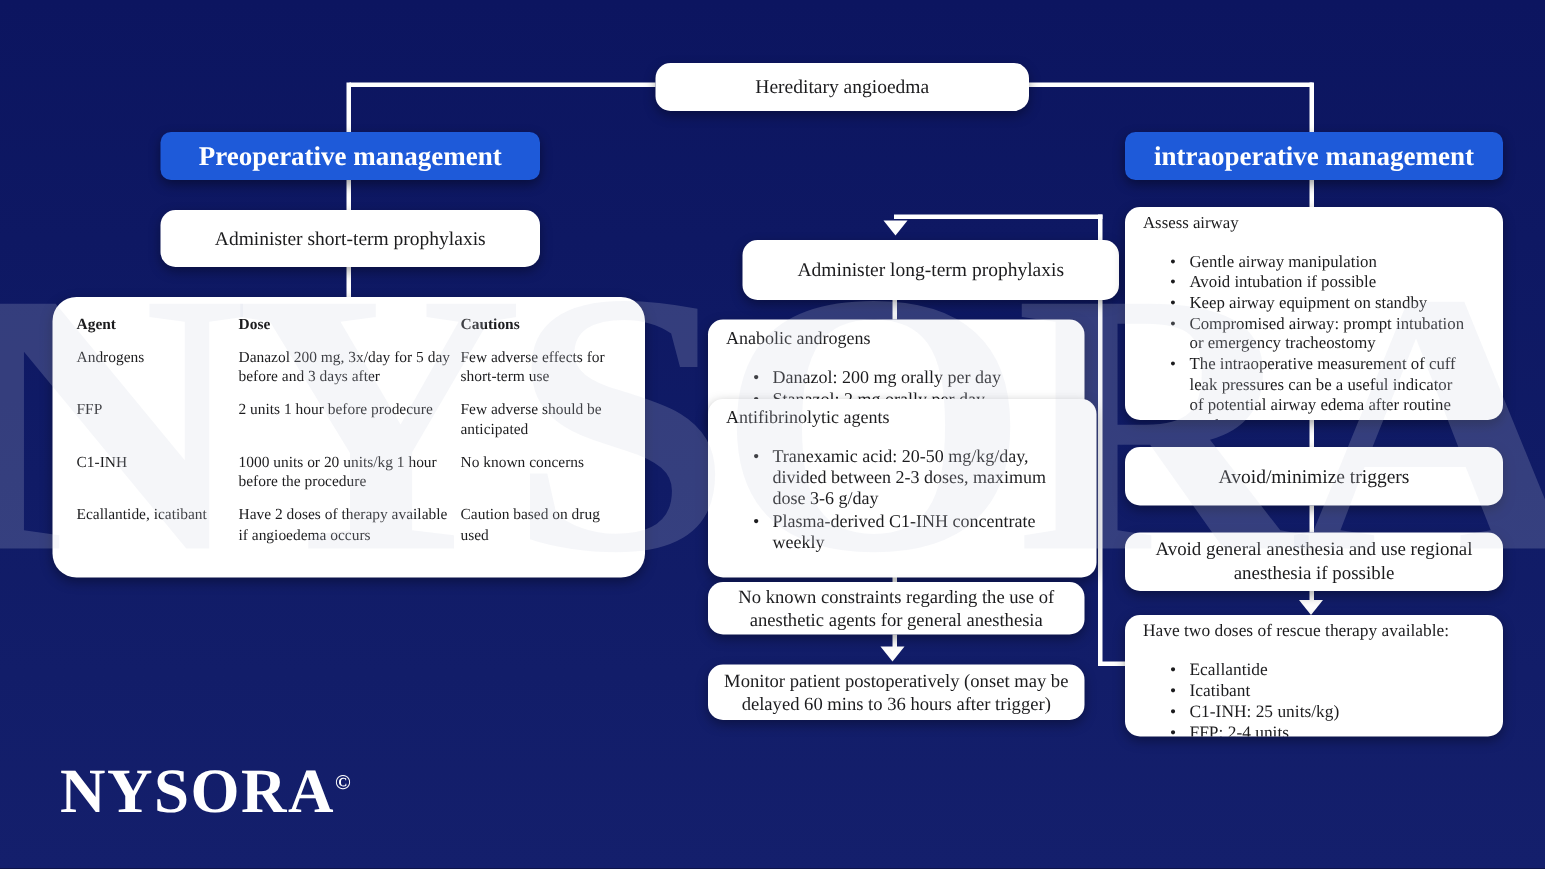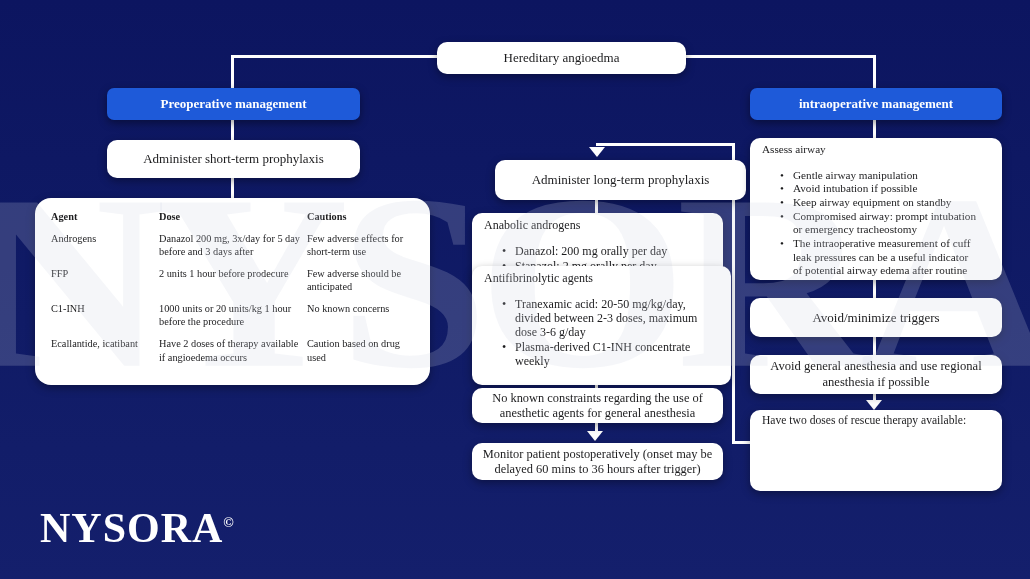--- a/index.html
+++ b/index.html
@@ -20,21 +20,21 @@
   .box{
     position:absolute;background:#ffffff;border-radius:10px;z-index:2;
     box-shadow:0 3px 8px rgba(0,0,0,0.35);
     box-sizing:border-box;
   }
   .center-box{display:flex;align-items:center;justify-content:center;text-align:center;
     font-size:13px;line-height:1.2;padding:4px 10px;}
   .blue-box{
     position:absolute;background:#1e5ad9;border-radius:7px;z-index:2;
     display:flex;align-items:center;justify-content:center;
-    color:#ffffff;font-weight:bold;font-size:13px;
+    color:#ffffff;font-weight:bold;font-size:18px;
     box-shadow:0 3px 8px rgba(0,0,0,0.4);
     box-sizing:border-box;
   }
   .list-box{padding:5px 12px;font-size:12px;line-height:1.2;}
   .list-box .box-title{margin:0 0 1px 0;}
   ul.blist{margin:12px;padding:0;list-style:none;}
   ul.blist li{position:relative;padding-left:19px;margin:0;}
   ul.blist li::before{content:"\2022";position:absolute;left:6px;}
   .table-box{
     border-radius:16px;padding:12px 16px;
@@ -165,19 +165,25 @@
   <div class="box center-box" style="left:750px;top:298px;width:252px;height:39px;">
     <span>Avoid/minimize triggers</span>
   </div>
 
   <div class="box center-box" style="left:750px;top:355px;width:252px;height:39px;font-size:12.6px;">
     <span>Avoid general anesthesia and use regional anesthesia if possible</span>
   </div>
 
   <div class="box list-box" style="left:750px;top:410px;width:252px;height:81px;font-size:11.6px;line-height:1.2;padding:4px 12px;overflow:hidden;">
     <div class="box-title">Have two doses of rescue therapy available:</div>
+    <ul class="blist">
+        <li>Ecallantide</li>
+        <li>Icatibant</li>
+        <li>C1-INH: 25 units/kg)</li>
+        <li>FFP: 2-4 units</li>
+      </ul>
   </div>
 
   <div class="watermark">NYSORA©</div>
 
   <div class="logo"><span>NYSORA</span><sup>©</sup></div>
 
 </div>
 
 </body></html>

